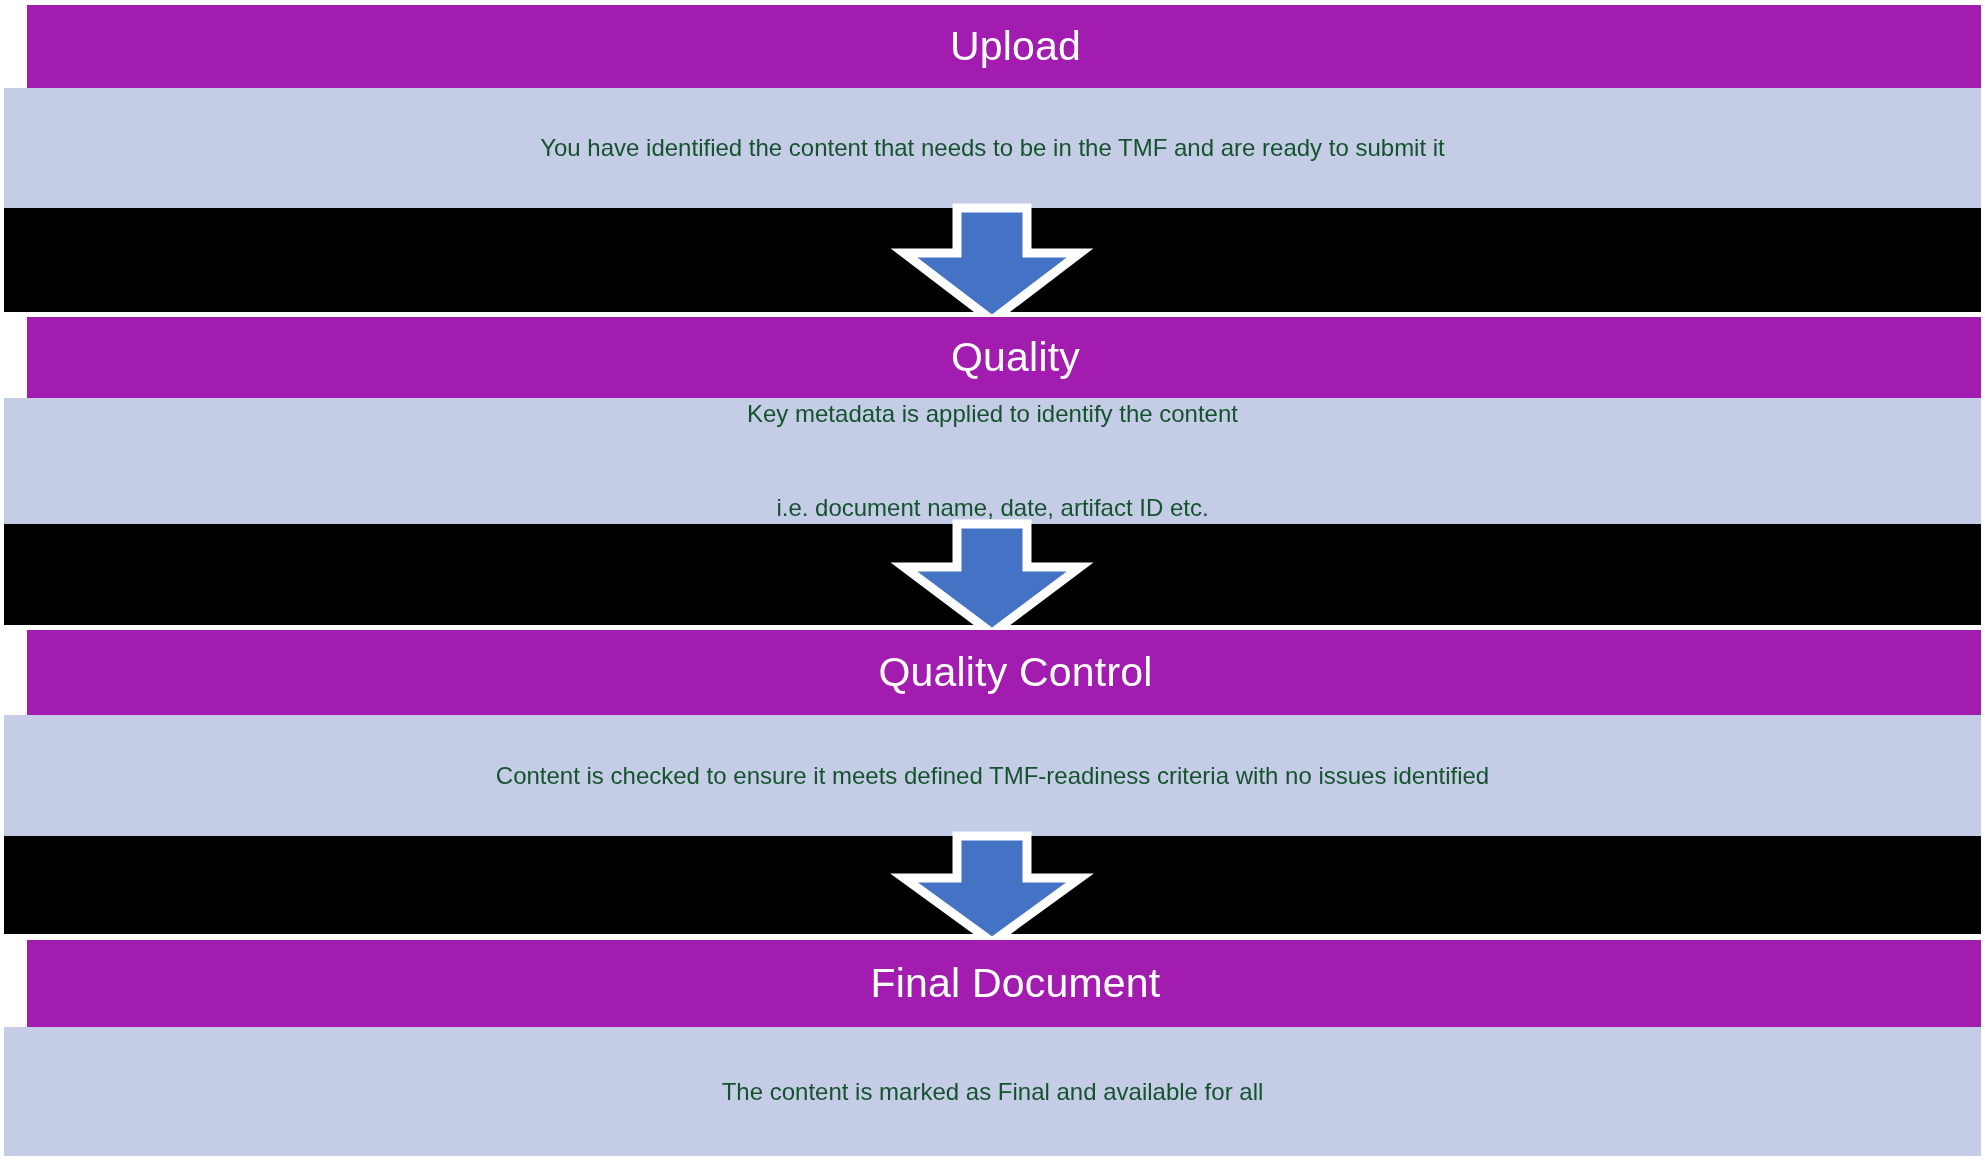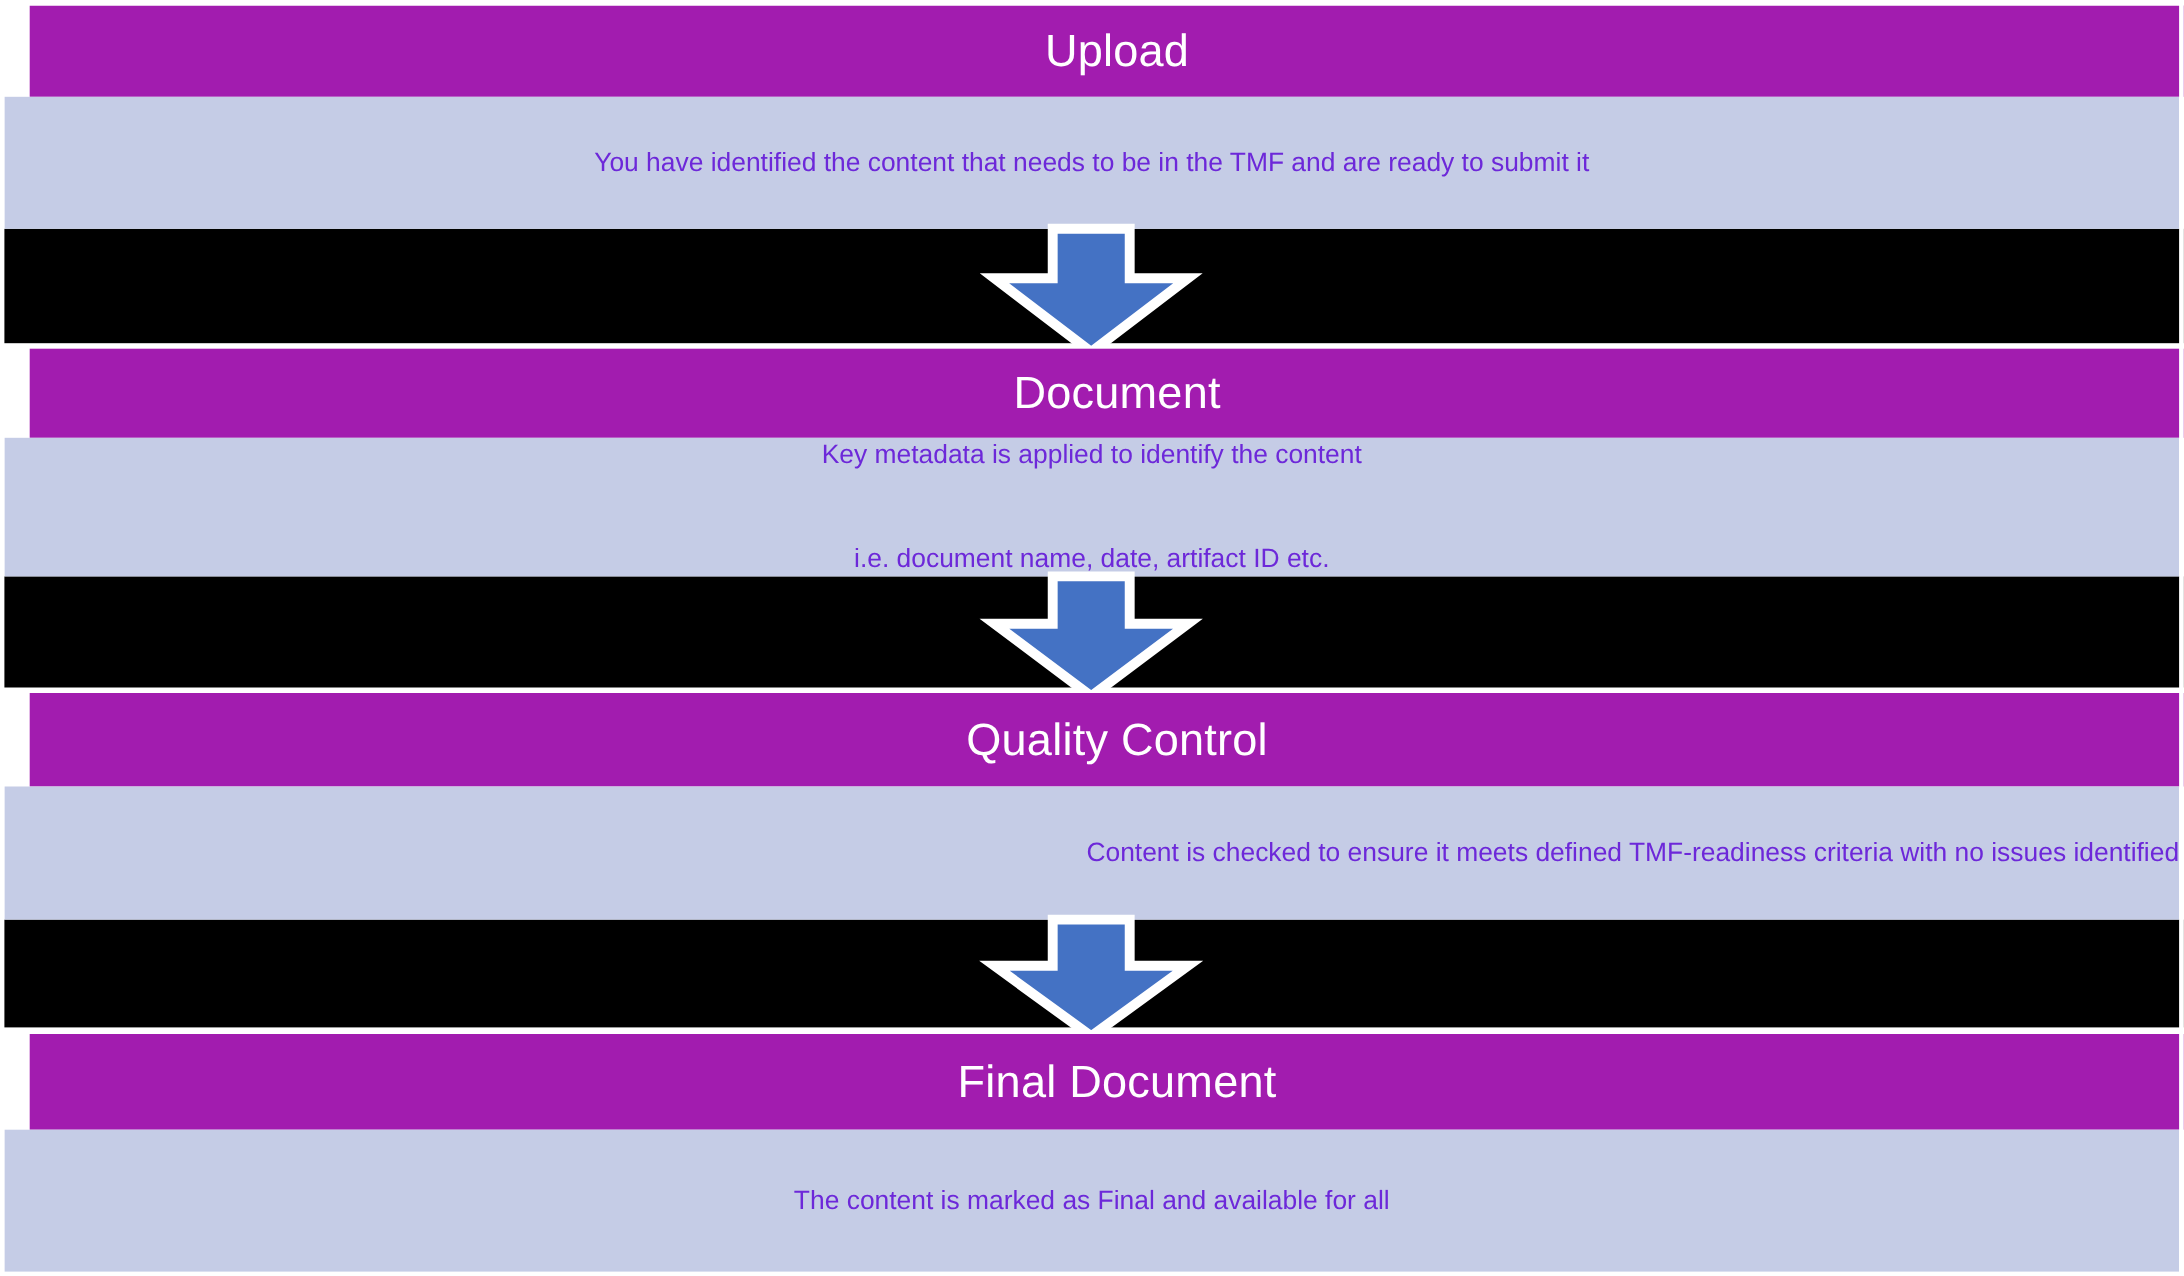--- a/index.html
+++ b/index.html
@@ -42,21 +42,21 @@
     letter-spacing: 0.2px;
     box-sizing: border-box;
     margin-left: 23px;
   }
 
   .stage-body {
     position: absolute;
     left: 0;
     width: 100%;
     background: #C5CCE6;
-    color: #6d28d9;
+    color: #14532d;
     display: flex;
     flex-direction: column;
     align-items: center;
     justify-content: center;
     font-size: 24px;
     line-height: 1.0;
     box-sizing: border-box;
   }
 
   .stage-body .line {
@@ -118,39 +118,39 @@
   </div>
 
   <div class="arrow" style="left:902px;top:208px;">
     <svg width="180" height="114" viewBox="0 0 180 114" xmlns="http://www.w3.org/2000/svg">
       <polygon points="55,0 125,0 125,45 178,45 90,112 2,45 55,45" fill="#4472C4" stroke="#FFFFFF" stroke-width="9" stroke-linejoin="miter"></polygon>
     </svg>
   </div>
 
   <div class="stage" style="top:317px;height:207px;">
     <div class="stage-header" style="top:0;height:81px;">
-      <span>Document</span>
+      <span>Quality</span>
     </div>
     <div class="stage-body" style="top:81px;height:126px;gap:46px;">
       <span class="line">Key metadata is applied to identify the content</span>
       <span class="line">i.e. document name, date, artifact ID etc.</span>
     </div>
   </div>
 
   <div class="arrow" style="left:902px;top:524px;">
     <svg width="180" height="111" viewBox="0 0 180 111" xmlns="http://www.w3.org/2000/svg">
       <polygon points="55,0 125,0 125,43 178,43 90,109 2,43 55,43" fill="#4472C4" stroke="#FFFFFF" stroke-width="9" stroke-linejoin="miter"></polygon>
     </svg>
   </div>
 
   <div class="stage" style="top:630px;height:158px;">
     <div class="stage-header" style="top:0;height:85px;">
       <span>Quality Control</span>
     </div>
-    <div class="stage-body" style="top:85px;height:121px;align-items:flex-end;">
+    <div class="stage-body" style="top:85px;height:121px;">
       <span class="line">Content is checked to ensure it meets defined TMF-readiness criteria with no issues identified</span>
     </div>
   </div>
 
   <div class="arrow" style="left:902px;top:836px;">
     <svg width="180" height="108" viewBox="0 0 180 108" xmlns="http://www.w3.org/2000/svg">
       <polygon points="55,0 125,0 125,42 178,42 90,106 2,42 55,42" fill="#4472C4" stroke="#FFFFFF" stroke-width="9" stroke-linejoin="miter"></polygon>
     </svg>
   </div>
 

